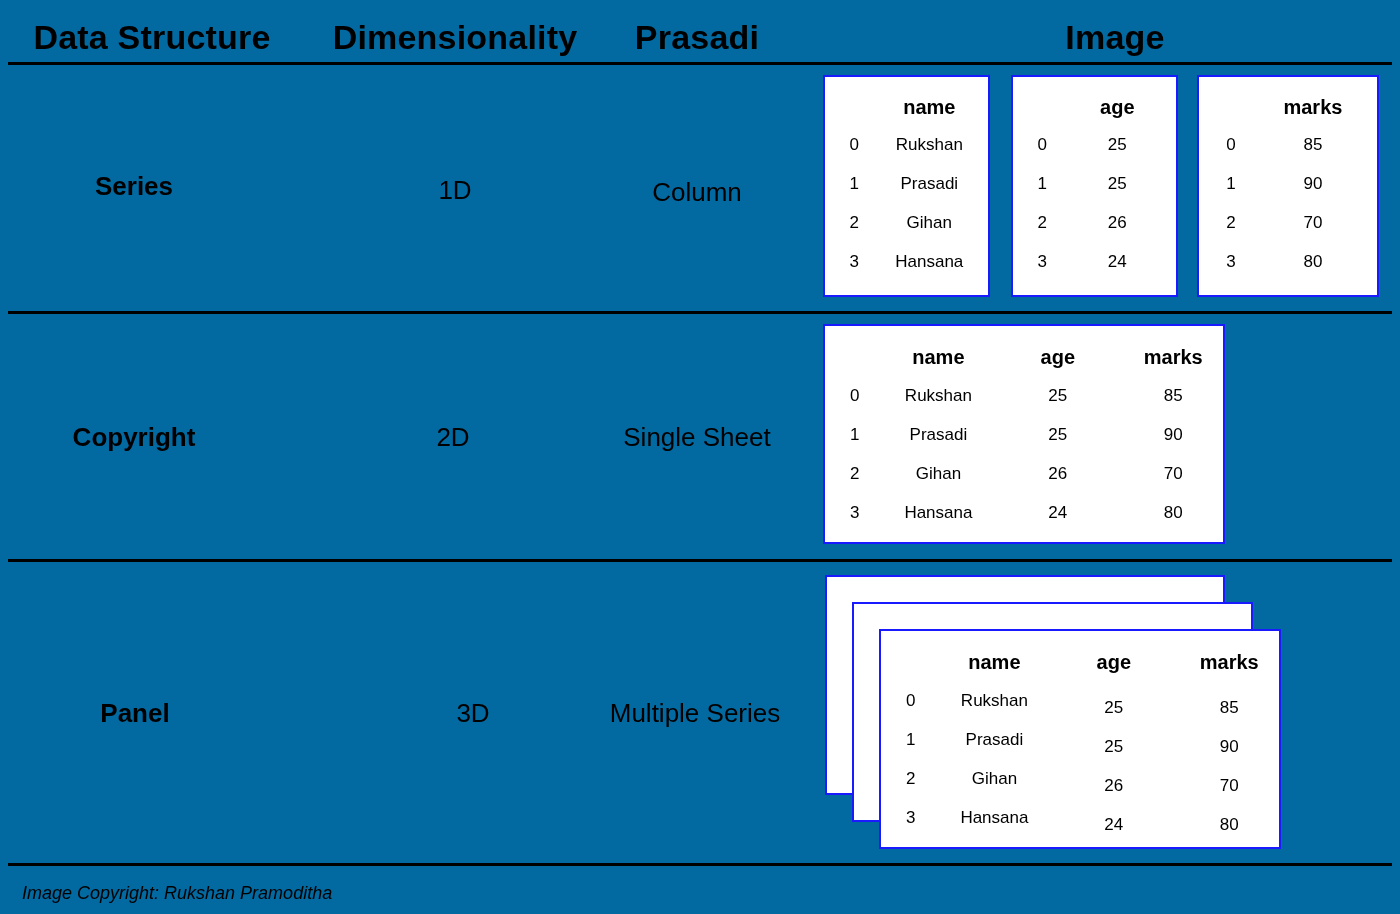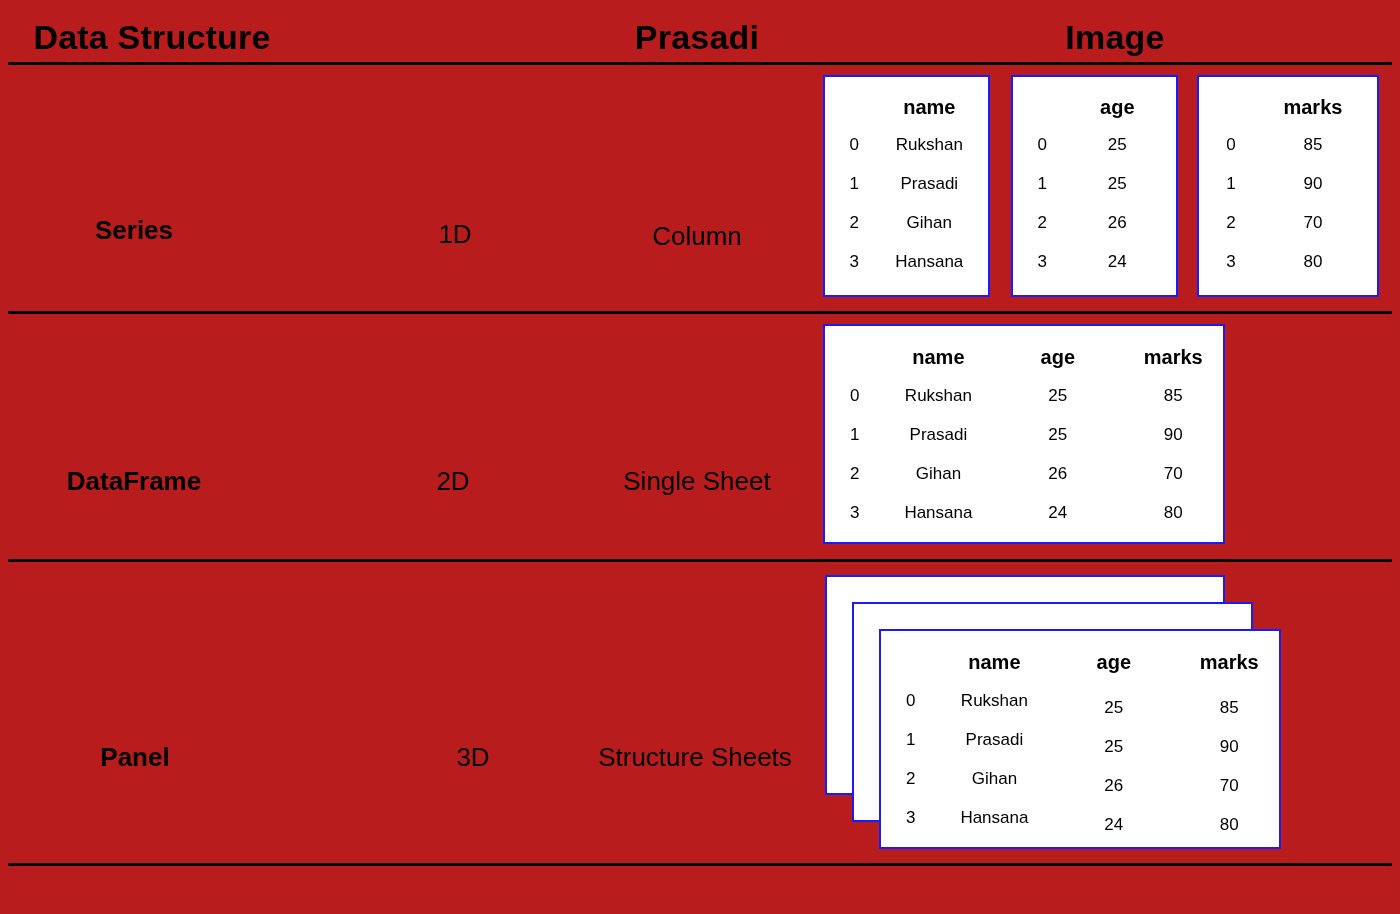--- a/index.html
+++ b/index.html
@@ -1,29 +1,29 @@
 <!DOCTYPE html>
 <html style="--blue: #1a1aff; --line: #000000;"><head>
 <meta charset="utf-8">
 <style>
   html, body { margin: 0; padding: 0; background: #ffffff; }
   .canvas {
     position: relative;
     width: 1400px;
     height: 914px;
-    background: #b91c1c;
+    background: #0369a1;
     font-family: "Liberation Sans", sans-serif;
     color: #000000;
     overflow: hidden;
   }
   .abs { position: absolute; }
   .ctr { transform: translate(-50%, -50%); white-space: nowrap; }
   .hline { position: absolute; left: 8px; width: 1384px; height: 3px; background: var(--line, #000); }
   .hdr { font-size: 34px; font-weight: bold; letter-spacing: 0.2px; }
-  .rl  { font-size: 26px; margin-top: 44px; }
+  .rl  { font-size: 26px; }
   .bold { font-weight: bold; }
 
   
   .mini-table {
     position: absolute;
     border: 2px solid var(--blue, #1a1aff);
     background: #ffffff;
     box-sizing: border-box;
     padding-top: 12px;
   }
@@ -59,20 +59,21 @@
   }
 
   .copyright { font-size: 18px; font-style: italic; }
 </style>
 </head>
 <body>
 
 <div class="canvas">
 
   <div class="abs ctr hdr" style="left:152px; top:37px">Data Structure</div>
+  <div class="abs ctr hdr" style="left:455px; top:37px">Dimensionality</div>
   <div class="abs ctr hdr" style="left:697px; top:37px">Prasadi</div>
   <div class="abs ctr hdr" style="left:1115px; top:37px">Image</div>
 
   <div class="hline" style="top:62px"></div>
   <div class="hline" style="top:311px"></div>
   <div class="hline" style="top:559px"></div>
   <div class="hline" style="top:863px"></div>
 
   <div class="abs ctr rl bold" style="left:134px; top:186px">Series</div>
   <div class="abs ctr rl" style="left:455px; top:190px">1D</div>
@@ -140,21 +141,21 @@
     <div class="mrow">
         <span class="mi">2</span>
         <span class="mv">70</span>
       </div>
     <div class="mrow">
         <span class="mi">3</span>
         <span class="mv">80</span>
       </div>
   </div>
 
-  <div class="abs ctr rl bold" style="left:134px; top:437px">DataFrame</div>
+  <div class="abs ctr rl bold" style="left:134px; top:437px">Copyright</div>
   <div class="abs ctr rl" style="left:453px; top:437px">2D</div>
   <div class="abs ctr rl" style="left:697px; top:437px">Single Sheet</div>
 
   <div class="df-table" style="left:823px; top:324px; width:402px; height:220px">
     <div class="dfr dfh">
       <span class="c-idx"></span>
       <span class="c-name hb">name</span>
       <span class="c-age hb">age</span>
       <span class="c-marks hb">marks</span>
     </div>
@@ -179,21 +180,21 @@
     <div class="dfr">
       <span class="c-idx">3</span>
       <span class="c-name">Hansana</span>
       <span class="c-age">24</span>
       <span class="c-marks">80</span>
     </div>
   </div>
 
   <div class="abs ctr rl bold" style="left:135px; top:713px">Panel</div>
   <div class="abs ctr rl" style="left:473px; top:713px">3D</div>
-  <div class="abs ctr rl" style="left:695px; top:713px">Structure Sheets</div>
+  <div class="abs ctr rl" style="left:695px; top:713px">Multiple Series</div>
 
   <div class="sheet" style="left:825px; top:575px; width:400px; height:220px"></div>
   <div class="sheet" style="left:852px; top:602px; width:401px; height:220px"></div>
 
   <div class="df-table" style="left:879px; top:629px; width:402px; height:220px">
     <div class="dfr dfh">
       <span class="c-idx"></span>
       <span class="c-name hb">name</span>
       <span class="c-age hb">age</span>
       <span class="c-marks hb">marks</span>
@@ -217,14 +218,15 @@
       <span class="c-marks drop">70</span>
     </div>
     <div class="dfr">
       <span class="c-idx">3</span>
       <span class="c-name">Hansana</span>
       <span class="c-age drop">24</span>
       <span class="c-marks drop">80</span>
     </div>
   </div>
 
+  <div class="abs copyright" style="left:22px; top:883px">Image Copyright: Rukshan Pramoditha</div>
 
 </div>
 
 </body></html>

